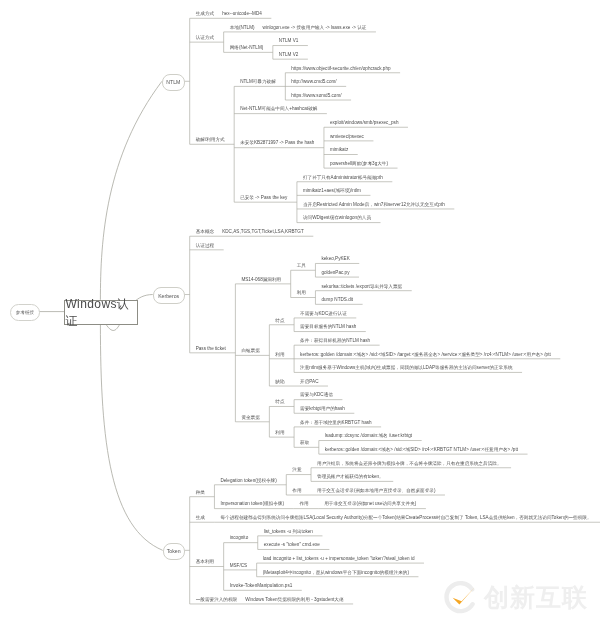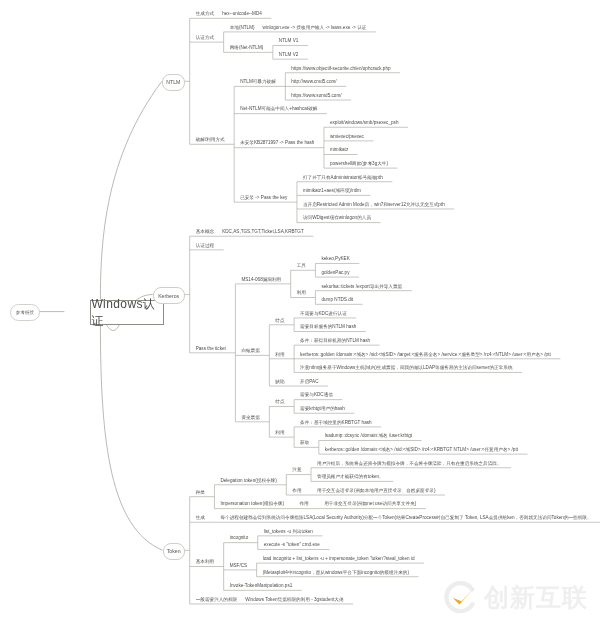--- a/index.html
+++ b/index.html
@@ -11,21 +11,21 @@
   svg#wires{position:absolute;left:0;top:0;width:600px;height:628px;pointer-events:none;}
   .lbl{position:absolute;white-space:nowrap;color:#4c4c4c;
        font-size:4.6px;line-height:6px;letter-spacing:0.02px;
        transform-origin:left bottom;}
   .lbl .note{margin-left:8px;}
   .pill{position:absolute;border:0.7px solid #cfcfc8;border-radius:8px;
         background:#fff;color:#555;font-size:5.2px;text-align:center;
         display:flex;align-items:center;justify-content:center;}
   #root-node{position:absolute;border:0.9px solid #8d8d85;background:#fff;
         color:#4a4a4a;font-size:12px;display:flex;align-items:center;
-        justify-content:center;letter-spacing:0.4px;margin-left:26px;}
+        justify-content:center;letter-spacing:0.4px;}
   #ref-node{position:absolute;border:0.7px solid #d2d2cc;border-radius:9px;
         background:#fff;color:#666;font-size:4.6px;display:flex;
         align-items:center;justify-content:center;}
   #wm{position:absolute;right:12px;bottom:14px;display:flex;align-items:center;
       opacity:1;}
   #wm .wmtext{font-size:25px;color:#efefef;letter-spacing:1px;
       font-weight:bold;margin-left:6px;}
 </style>
 </head>
 <body>

